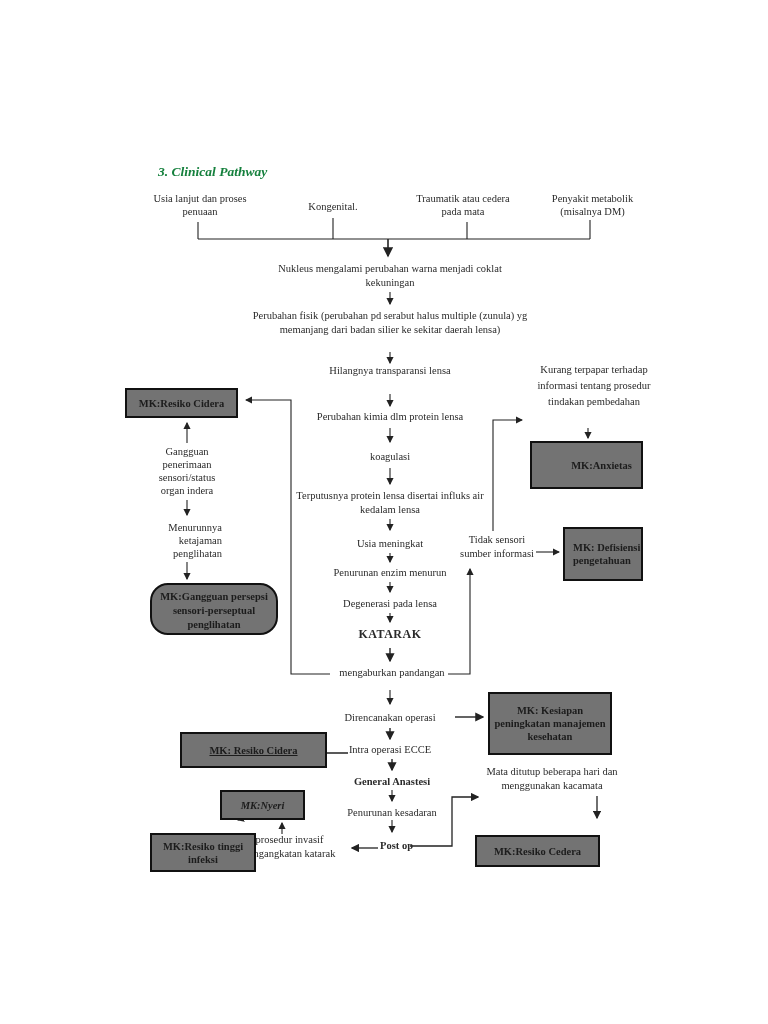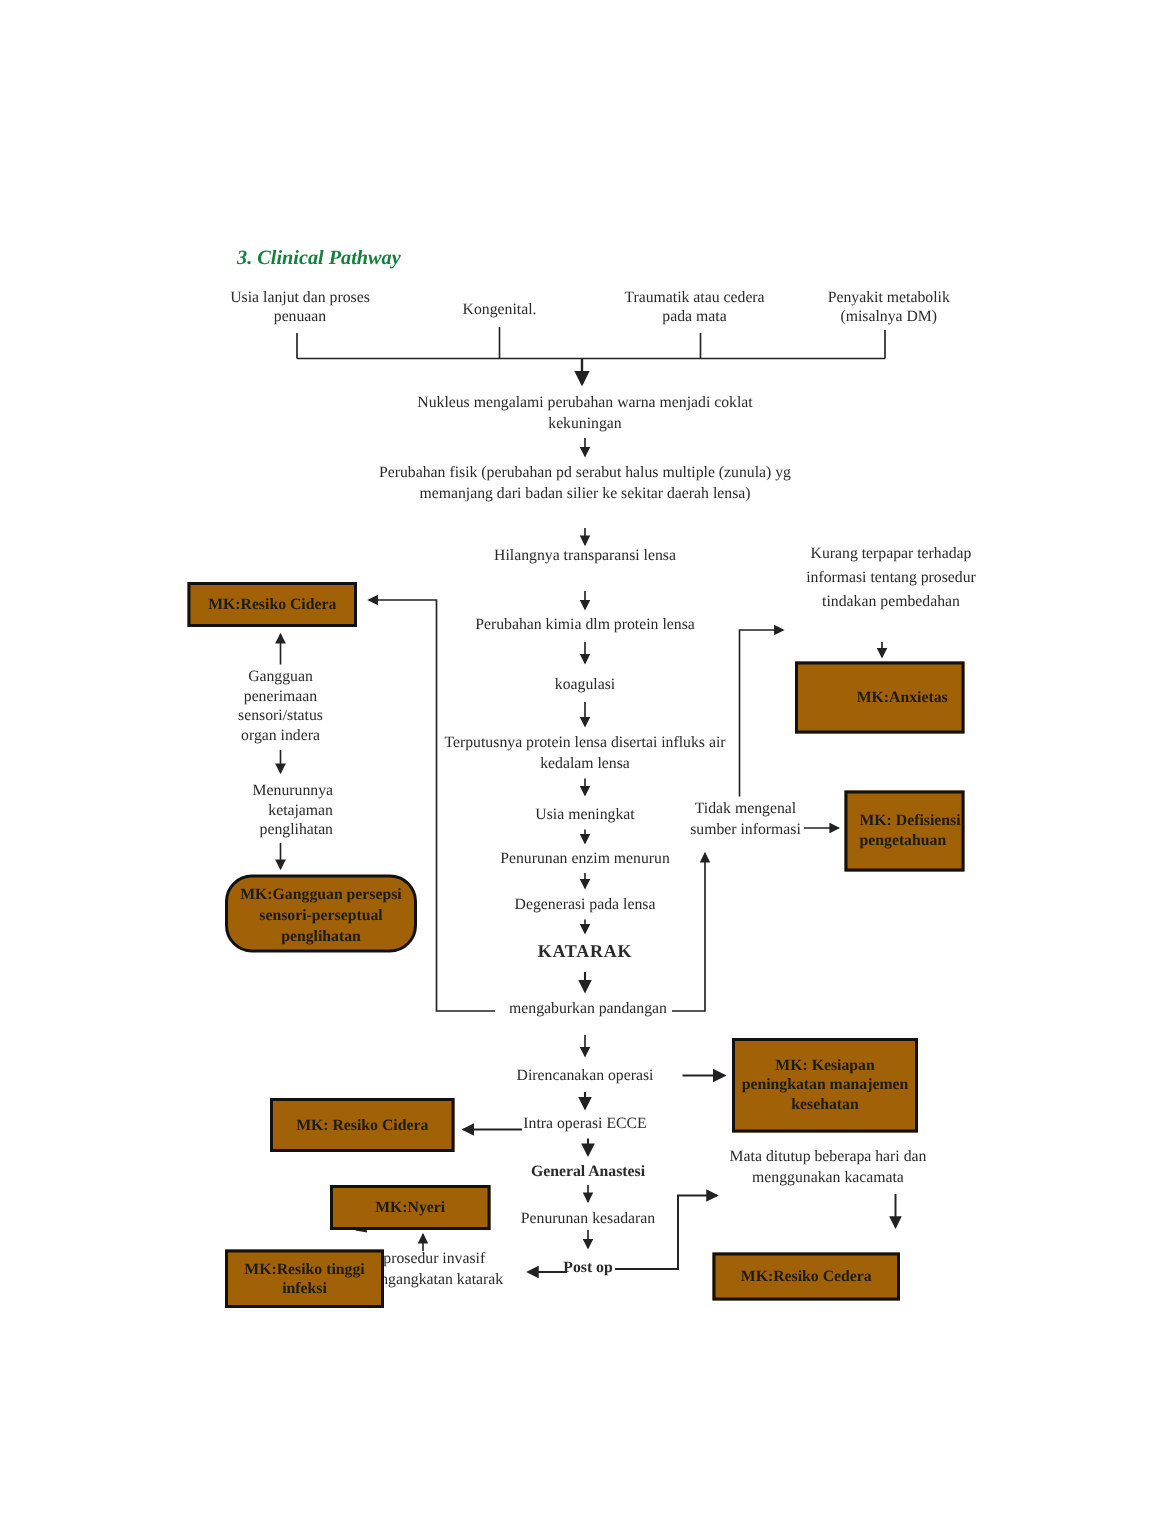--- a/index.html
+++ b/index.html
@@ -1,21 +1,21 @@
 <!DOCTYPE html>
 <html><head>
 <meta charset="utf-8">
 <style>
   html,body{margin:0;padding:0;}
   body{width:768px;height:1024px;background:#ffffff;position:relative;overflow:hidden;
        font-family:"Liberation Serif","DejaVu Serif",serif;color:#222;}
   #connectors{position:absolute;left:0;top:0;width:768px;height:1024px;}
   .node{position:absolute;text-align:center;font-size:10.5px;line-height:13px;color:#2a2a2a;}
   .title{position:absolute;font-size:13.5px;font-weight:bold;font-style:italic;color:#15803d;}
-  .mkbox{position:absolute;border:2.5px solid #111;background:#a16207;display:flex;
+  .mkbox{position:absolute;border:2.5px solid #111;background:#737373;display:flex;
          align-items:center;justify-content:center;text-align:center;
          font-weight:bold;font-size:10.5px;line-height:13px;color:#1c1c1c;box-sizing:border-box;}
   .mkbox.clip{display:block;overflow:hidden;padding-top:5px;line-height:14px;}
   .bold{font-weight:bold;}
   .big{font-size:12px;letter-spacing:0.5px;}
 </style>
 </head>
 <body>
 
 <svg id="connectors" viewBox="0 0 768 1024" xmlns="http://www.w3.org/2000/svg">
@@ -89,31 +89,31 @@
 <div class="node" style="left:285px;top:489px;width:210px;line-height:14px;">Terputusnya protein lensa disertai influks air kedalam lensa</div>
 <div class="node" style="left:330px;top:537px;width:120px;">Usia meningkat</div>
 <div class="node" style="left:310px;top:566px;width:160px;">Penurunan enzim menurun</div>
 <div class="node" style="left:315px;top:597px;width:150px;">Degenerasi pada lensa</div>
 <div class="node bold big" style="left:330px;top:628px;width:120px;">KATARAK</div>
 <div class="node" style="left:322px;top:666px;width:140px;">mengaburkan pandangan</div>
 <div class="node" style="left:320px;top:711px;width:140px;">Direncanakan operasi</div>
 <div class="node" style="left:325px;top:743px;width:130px;">Intra operasi ECCE</div>
 <div class="node" style="left:332px;top:775px;width:120px;font-weight:bold;">General Anastesi</div>
 <div class="node" style="left:322px;top:806px;width:140px;">Penurunan kesadaran</div>
-<div class="node bold" style="left:357px;top:839px;width:70px;">Post op</div>
+<div class="node bold" style="left:343px;top:839px;width:70px;text-align:right;">Post op</div>
 
 <div class="node" style="left:147px;top:445px;width:80px;">Gangguan penerimaan sensori/status organ indera</div>
 <div class="node" style="left:152px;top:521px;width:70px;text-align:right;">Menurunnya ketajaman penglihatan</div>
 <div class="node" style="left:232px;top:833px;width:115px;line-height:14px;">prosedur invasif pengangkatan katarak</div>
 
 <div class="node" style="left:535px;top:362px;width:118px;line-height:16px;">Kurang terpapar terhadap informasi tentang prosedur tindakan pembedahan</div>
-<div class="node" style="left:452px;top:533px;width:90px;line-height:14px;">Tidak mengenal sumber informasi</div>
+<div class="node" style="left:452px;top:533px;width:90px;line-height:14px;">Tidak sensori sumber informasi</div>
 <div class="node" style="left:462px;top:765px;width:180px;line-height:14px;">Mata ditutup beberapa hari dan menggunakan kacamata</div>
 
 <div class="mkbox" style="left:125px;top:388px;width:113px;height:30px;">MK:Resiko Cidera</div>
 <div class="mkbox clip" style="left:150px;top:583px;width:128px;height:52px;border-radius:18px;">MK:Gangguan persepsi sensori-perseptual penglihatan</div>
 <div class="mkbox" style="left:530px;top:441px;width:113px;height:48px;padding-left:30px;">MK:Anxietas</div>
 <div class="mkbox" style="left:563px;top:527px;width:80px;height:54px;text-align:left;padding-left:8px;justify-content:flex-start;">MK: Defisiensi pengetahuan</div>
 <div class="mkbox" style="left:488px;top:692px;width:124px;height:63px;">MK: Kesiapan peningkatan manajemen kesehatan</div>
-<div class="mkbox" style="left:180px;top:732px;width:123px;height:36px;">MK: Resiko Cidera</div>
-<div class="mkbox" style="left:220px;top:790px;width:107px;height:30px;">MK:Nyeri</div>
+<div class="mkbox" style="left:180px;top:732px;width:147px;height:36px;text-decoration:underline;">MK: Resiko Cidera</div>
+<div class="mkbox" style="left:220px;top:790px;width:85px;height:30px;font-style:italic;">MK:Nyeri</div>
 <div class="mkbox" style="left:127px;top:833px;width:106px;height:39px;margin-left:23px;">MK:Resiko tinggi infeksi</div>
 <div class="mkbox" style="left:475px;top:835px;width:125px;height:32px;">MK:Resiko Cedera</div>
 
 </body></html>

